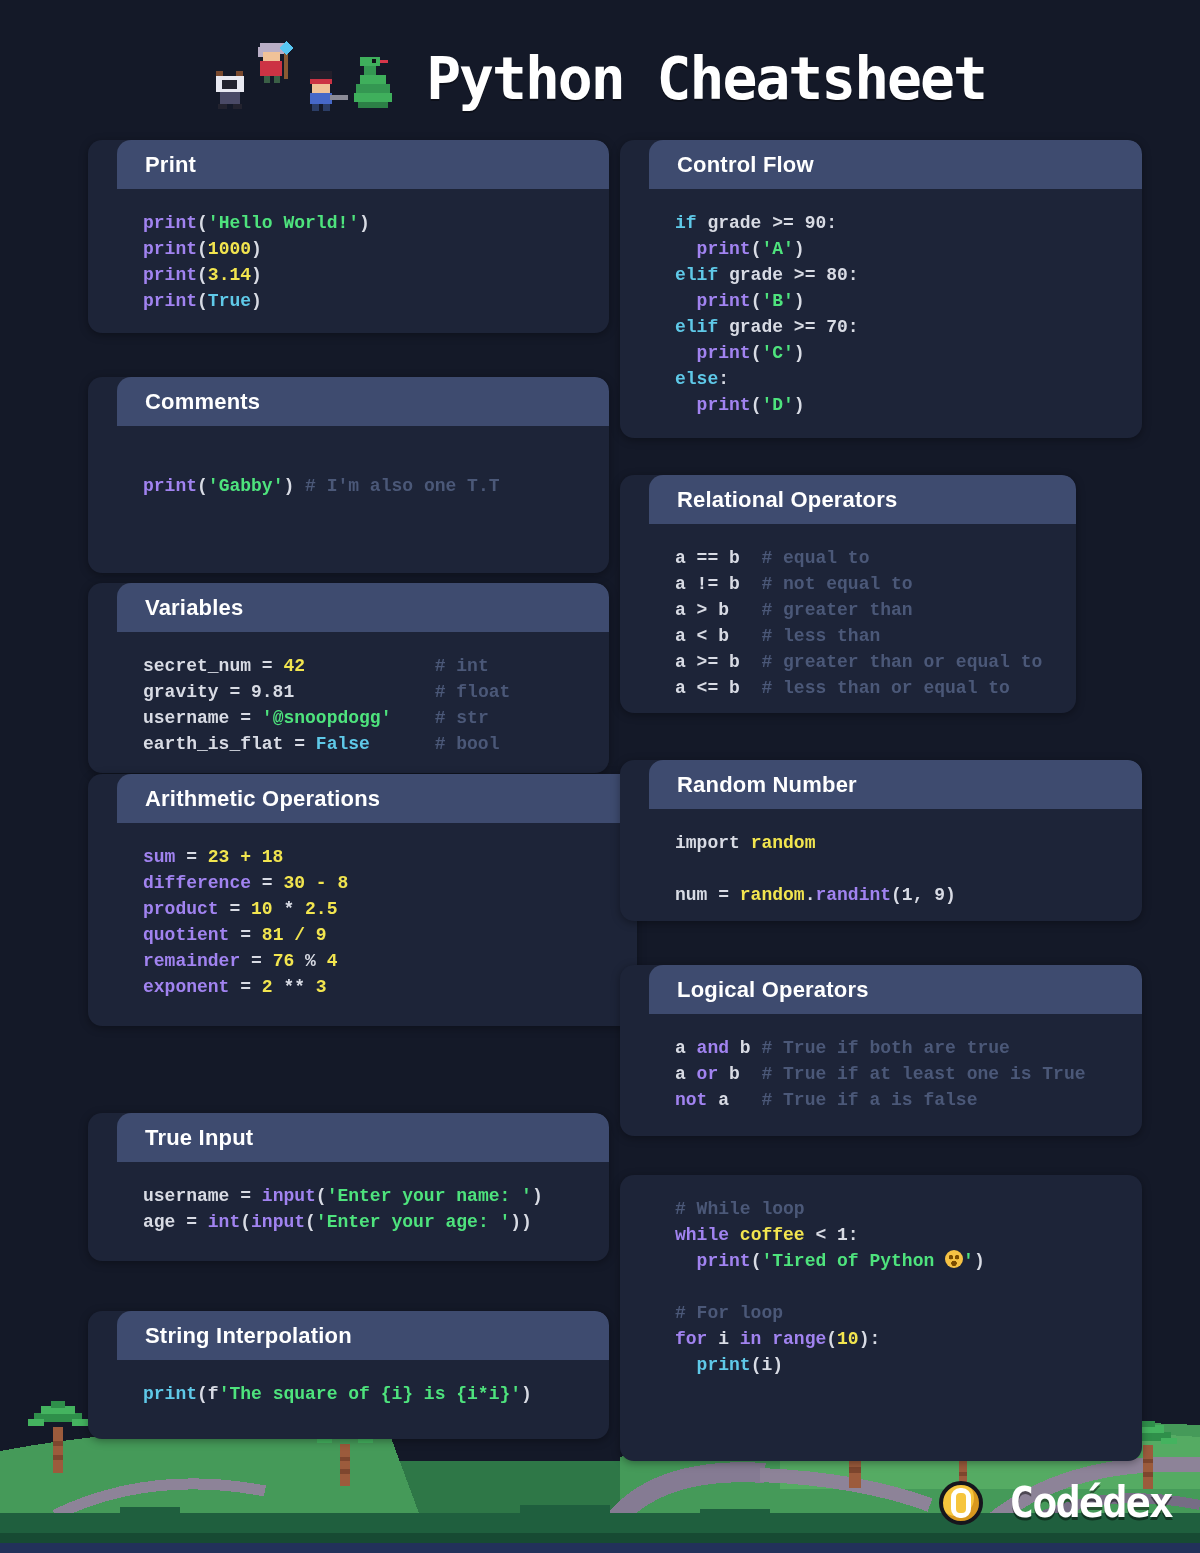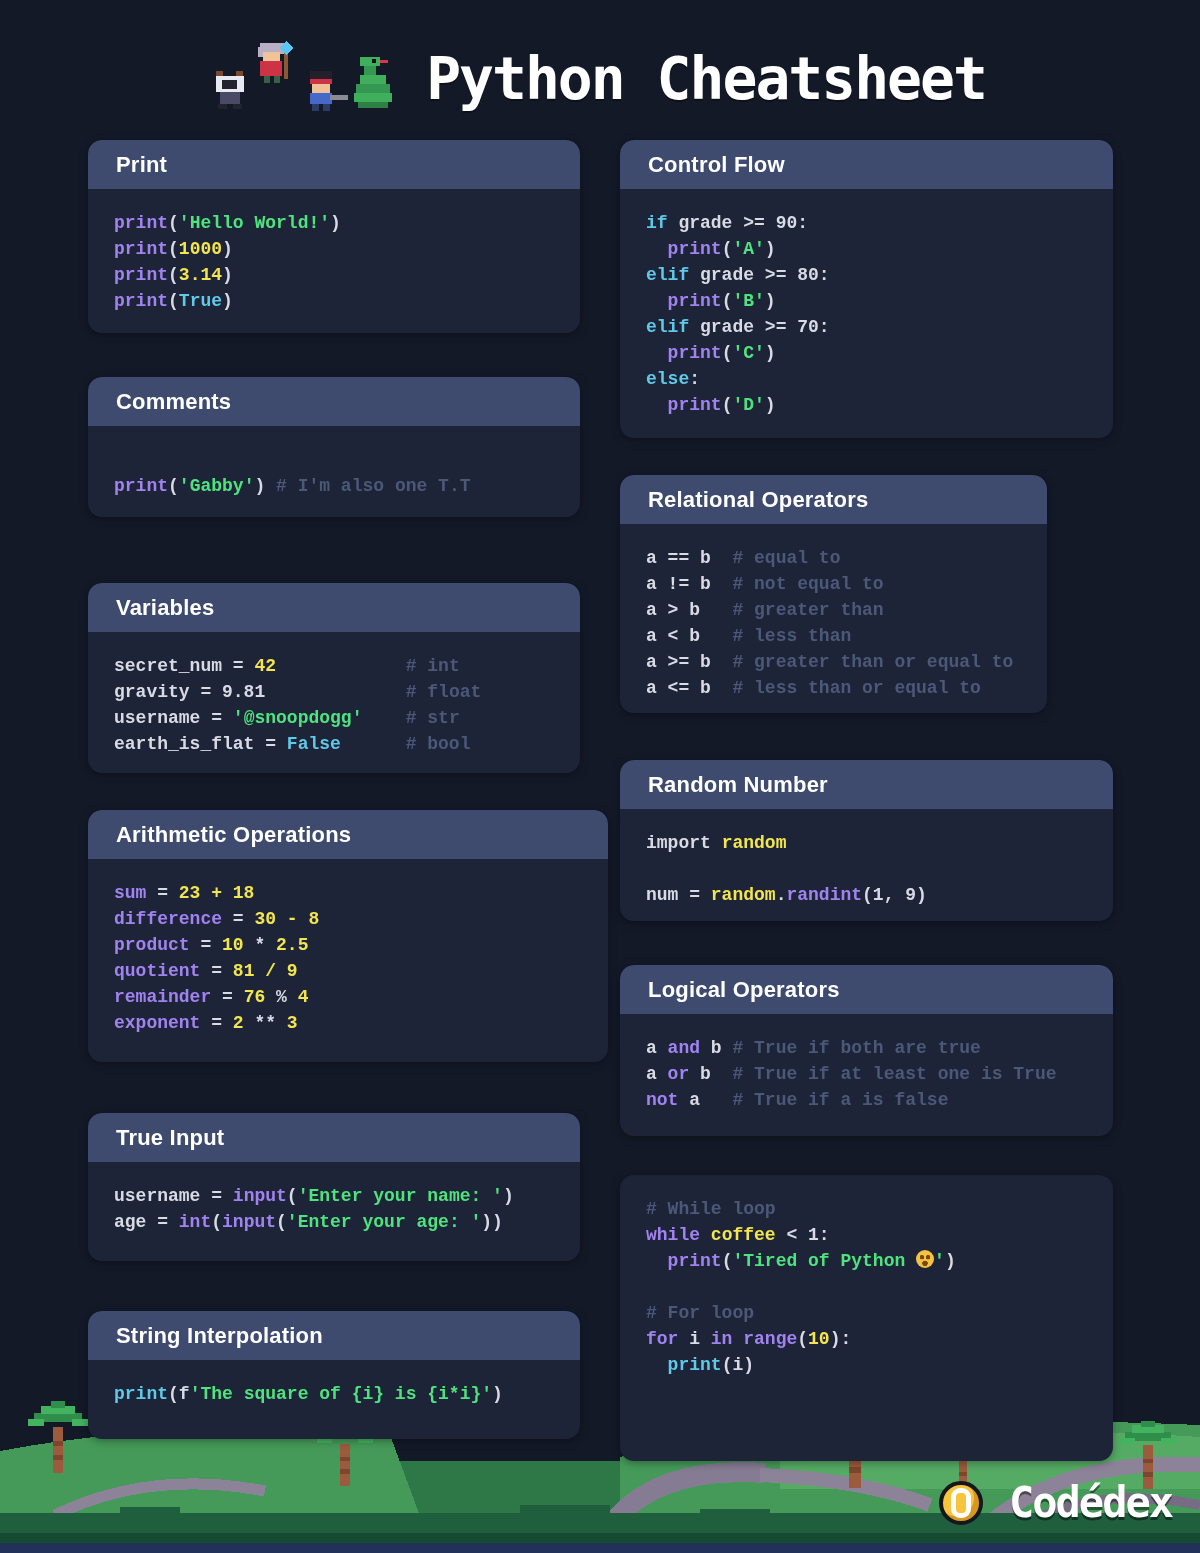--- a/index.html
+++ b/index.html
@@ -17,20 +17,21 @@
     font-family:"DejaVu Sans Mono",monospace;
     font-size:58px;font-weight:800;color:#ffffff;letter-spacing:-2px;
     text-shadow:0 2px 0 rgba(0,0,0,.35);
     white-space:nowrap;
   }
   
   .card{
     position:absolute;border-radius:14px;background:#1d2438;
     box-shadow:0 2px 8px rgba(0,0,0,.35);
     overflow:hidden;
+    padding-left:29px;
   }
   .card-header{
     height:49px;background:#3e4b6f;display:flex;align-items:center;
     padding:0 28px;border-radius:14px 14px 0 0;
   }
   .card-header h2{
     margin:0;font-size:22px;font-weight:700;color:#ffffff;letter-spacing:.2px;
   }
   .card-code{
     margin:0;padding:21px 20px 0 26px;
@@ -169,35 +170,35 @@
     <h1 class="page-title">Python Cheatsheet</h1>
   </header>
 
   <section class="card" style="left:88px;top:140px;width:492px;height:193px">
     <div class="card-header">
       <h2>Print</h2>
     </div>
     <pre class="card-code"><div class="code-line"><span class="tok-kw">print</span><span class="tok-pl">(</span><span class="tok-st">'Hello World!'</span><span class="tok-pl">)</span></div><div class="code-line"><span class="tok-kw">print</span><span class="tok-pl">(</span><span class="tok-nu">1000</span><span class="tok-pl">)</span></div><div class="code-line"><span class="tok-kw">print</span><span class="tok-pl">(</span><span class="tok-nu">3.14</span><span class="tok-pl">)</span></div><div class="code-line"><span class="tok-kw">print</span><span class="tok-pl">(</span><span class="tok-cy">True</span><span class="tok-pl">)</span></div></pre>
   </section>
 
-  <section class="card" style="left:88px;top:377px;width:492px;height:140px">
+  <section class="card" style="left:88px;top:377px;width:492px;height:196px">
     <div class="card-header">
       <h2>Comments</h2>
     </div>
     <pre class="card-code"><div class="code-line">&nbsp;</div><div class="code-line"><span class="tok-kw">print</span><span class="tok-pl">(</span><span class="tok-st">'Gabby'</span><span class="tok-pl">) </span><span class="tok-co"># I'm also one T.T</span></div></pre>
   </section>
 
   <section class="card" style="left:88px;top:583px;width:492px;height:190px">
     <div class="card-header">
       <h2>Variables</h2>
     </div>
     <pre class="card-code"><div class="code-line"><span class="tok-pl">secret_num = </span><span class="tok-nu">42</span><span class="tok-pl">            </span><span class="tok-co"># int</span></div><div class="code-line"><span class="tok-pl">gravity = 9.81</span><span class="tok-pl">             </span><span class="tok-co"># float</span></div><div class="code-line"><span class="tok-pl">username = </span><span class="tok-st">'@snoopdogg'</span><span class="tok-pl">    </span><span class="tok-co"># str</span></div><div class="code-line"><span class="tok-pl">earth_is_flat = </span><span class="tok-cy">False</span><span class="tok-pl">      </span><span class="tok-co"># bool</span></div></pre>
   </section>
 
-  <section class="card" style="left:88px;top:810px;width:520px;height:252px">
+  <section class="card" style="left:88px;top:774px;width:520px;height:252px">
     <div class="card-header">
       <h2>Arithmetic Operations</h2>
     </div>
     <pre class="card-code"><div class="code-line"><span class="tok-kw">sum</span><span class="tok-pl"> = </span><span class="tok-nu">23 + 18</span></div><div class="code-line"><span class="tok-kw">difference</span><span class="tok-pl"> = </span><span class="tok-nu">30 - 8</span></div><div class="code-line"><span class="tok-kw">product</span><span class="tok-pl"> = </span><span class="tok-nu">10</span><span class="tok-pl"> * </span><span class="tok-nu">2.5</span></div><div class="code-line"><span class="tok-kw">quotient</span><span class="tok-pl"> = </span><span class="tok-nu">81 / 9</span></div><div class="code-line"><span class="tok-kw">remainder</span><span class="tok-pl"> = </span><span class="tok-nu">76</span><span class="tok-pl"> % </span><span class="tok-nu">4</span></div><div class="code-line"><span class="tok-kw">exponent</span><span class="tok-pl"> = </span><span class="tok-nu">2</span><span class="tok-pl"> ** </span><span class="tok-nu">3</span></div></pre>
   </section>
 
   <section class="card" style="left:88px;top:1113px;width:492px;height:148px">
     <div class="card-header">
       <h2>True Input</h2>
     </div>

